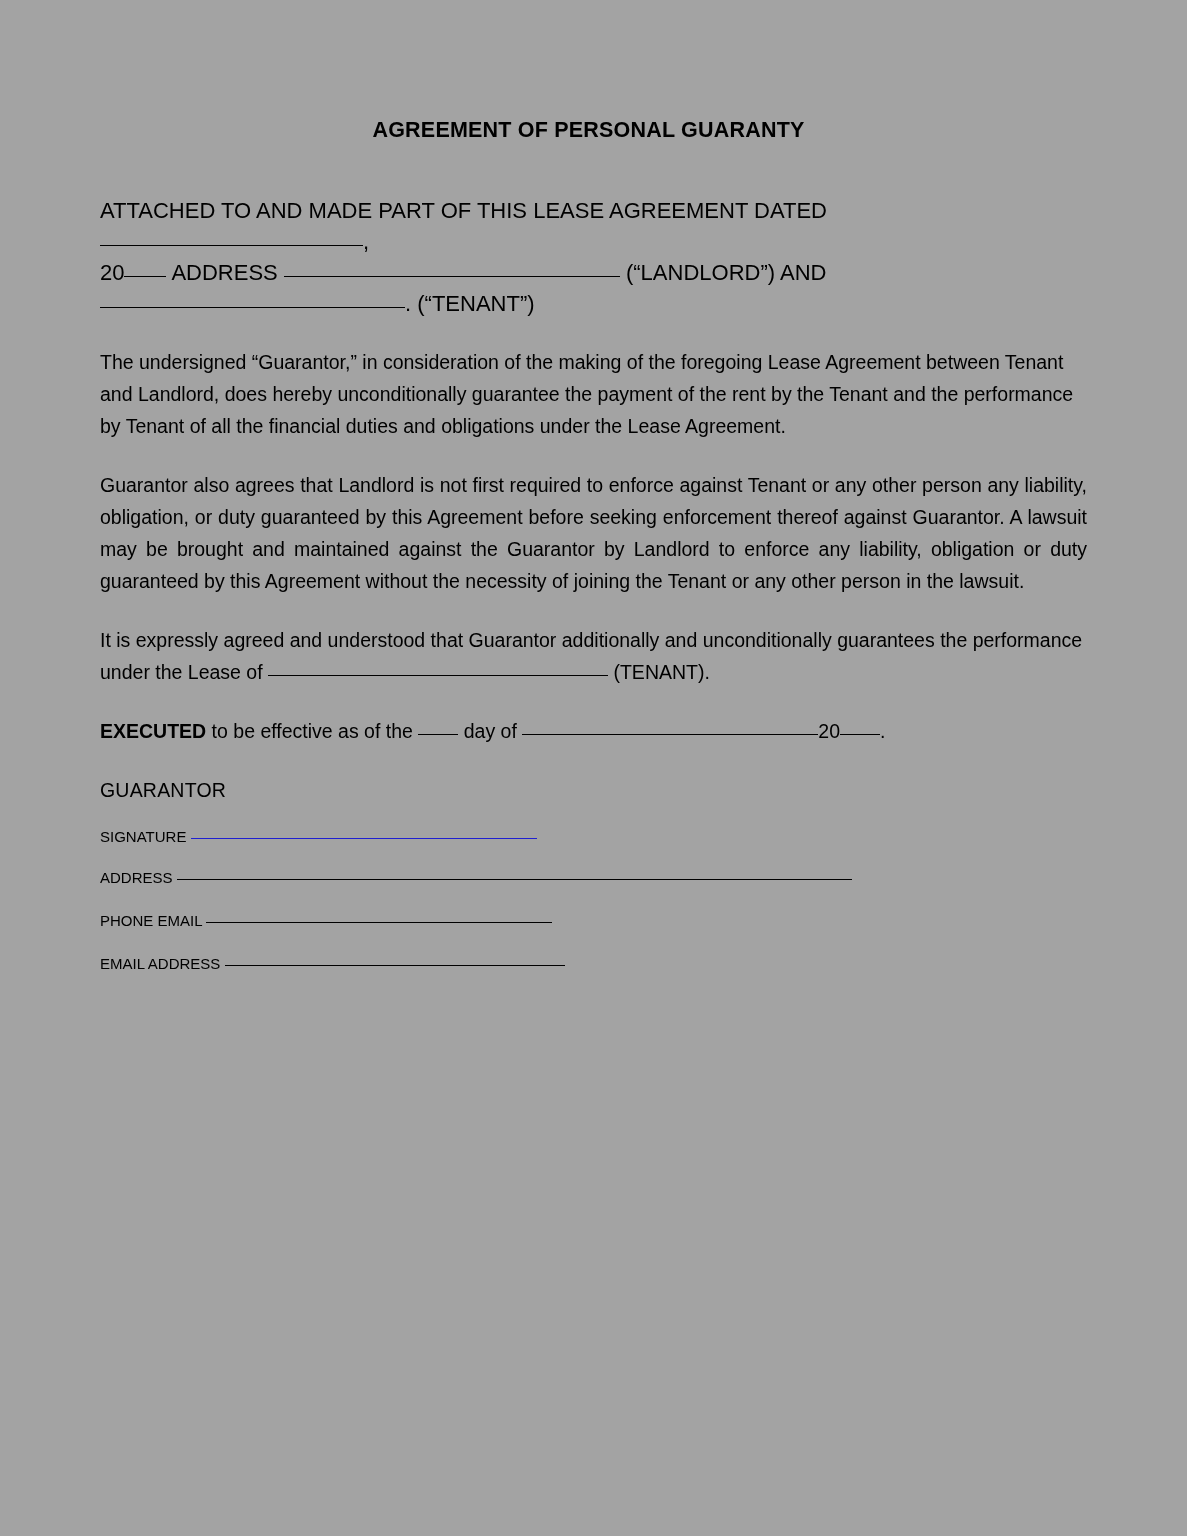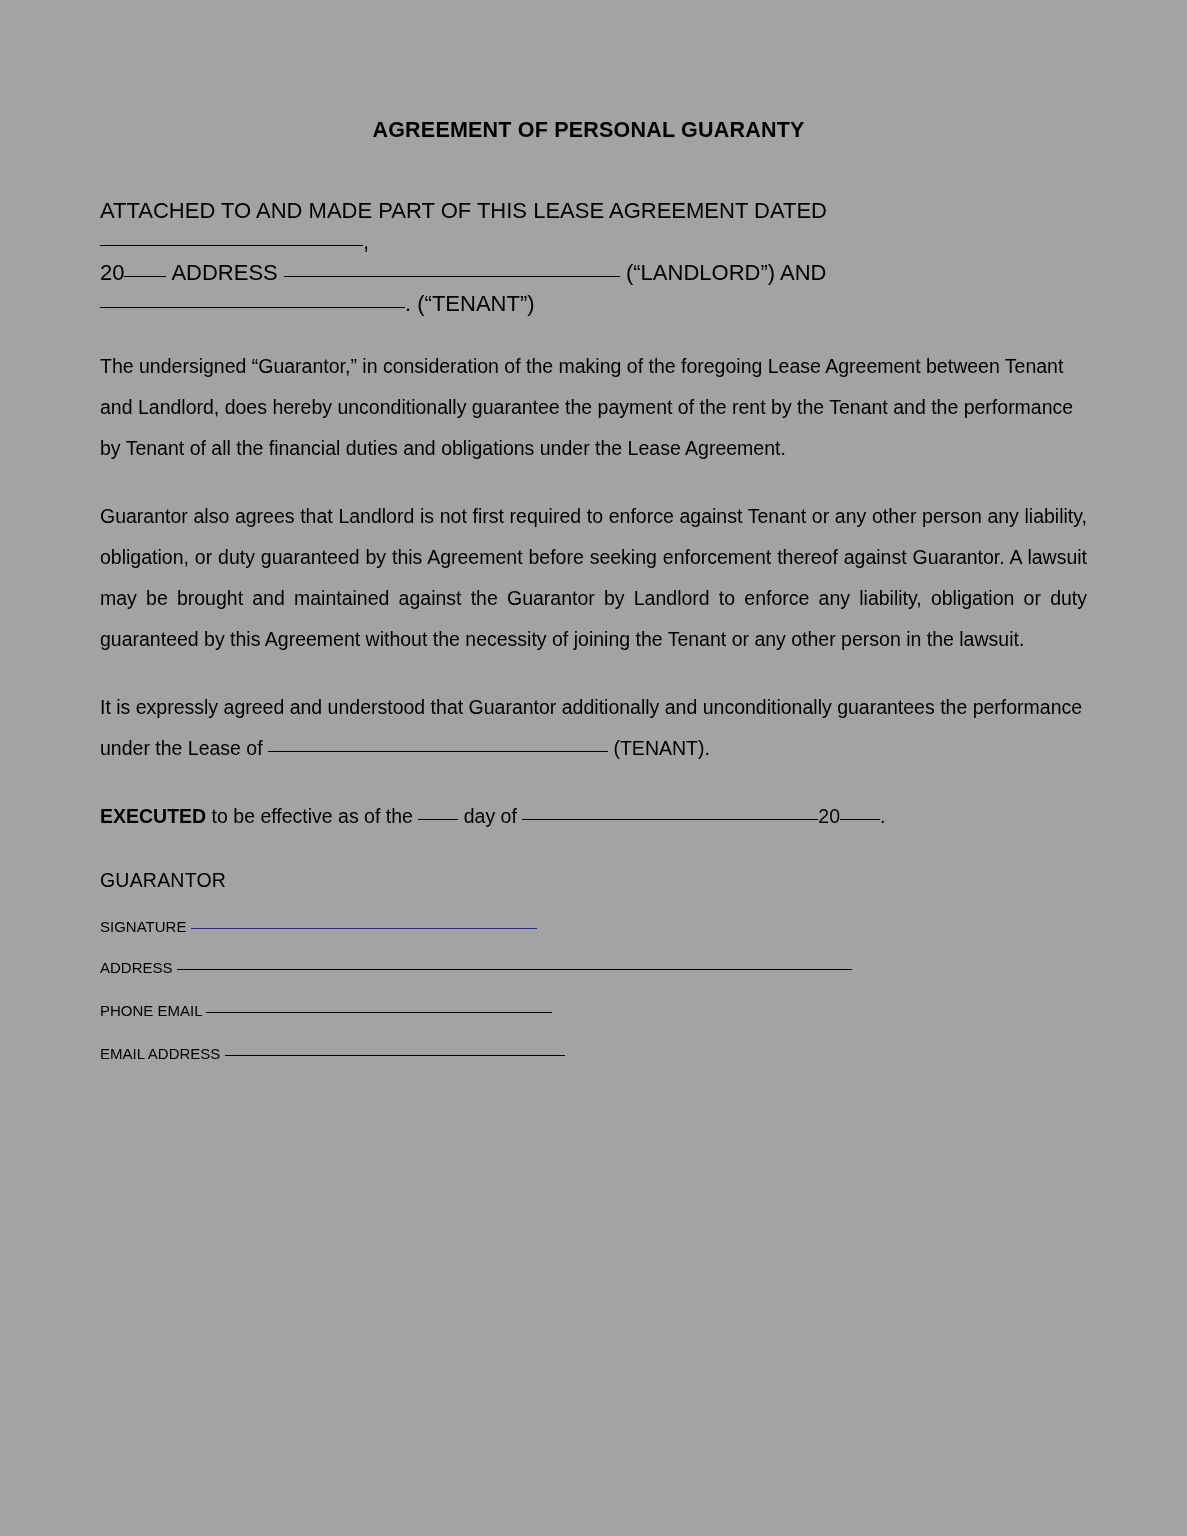--- a/index.html
+++ b/index.html
@@ -30,21 +30,21 @@
     margin: 0 0 0 0;
     padding-right: 10px;
   }
   .block {
     font-size: 22px;
     line-height: 31px;
     margin-top: 52px;
   }
   .para {
     font-size: 19.5px;
-    line-height: 41px;
+    line-height: 32px;
     margin-top: 27px;
     text-align: left;
   }
   .para.justify {
     text-align: justify;
   }
   .fill {
     display: inline-block;
     border-bottom: 1.6px solid #000;
     vertical-align: baseline;

